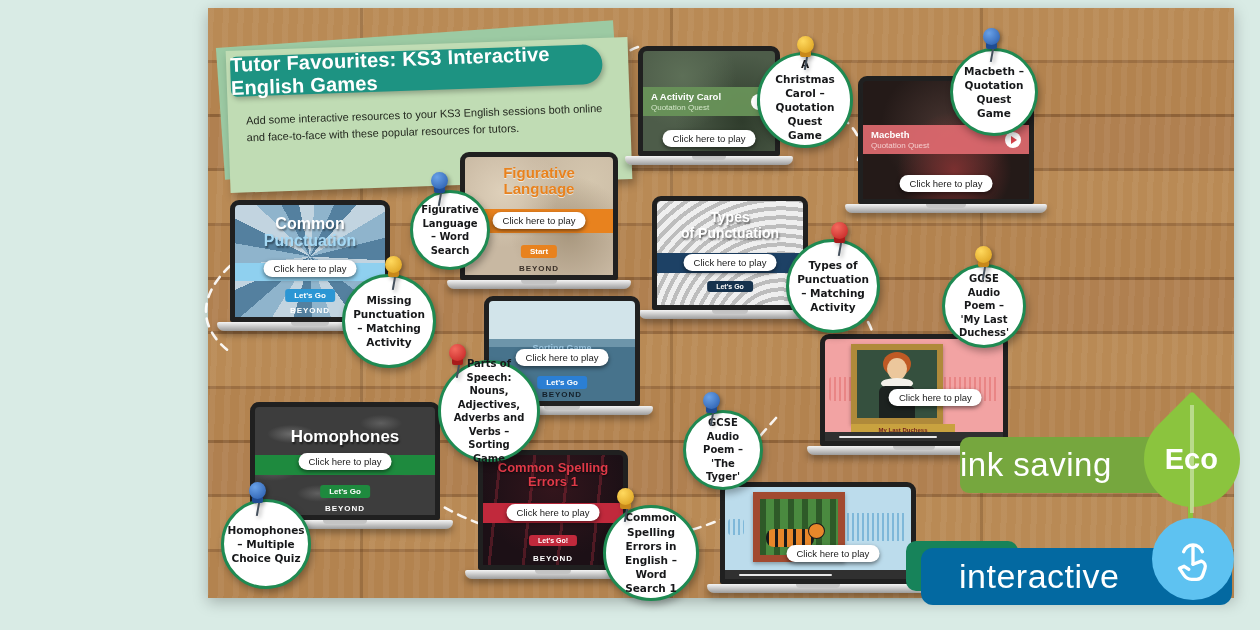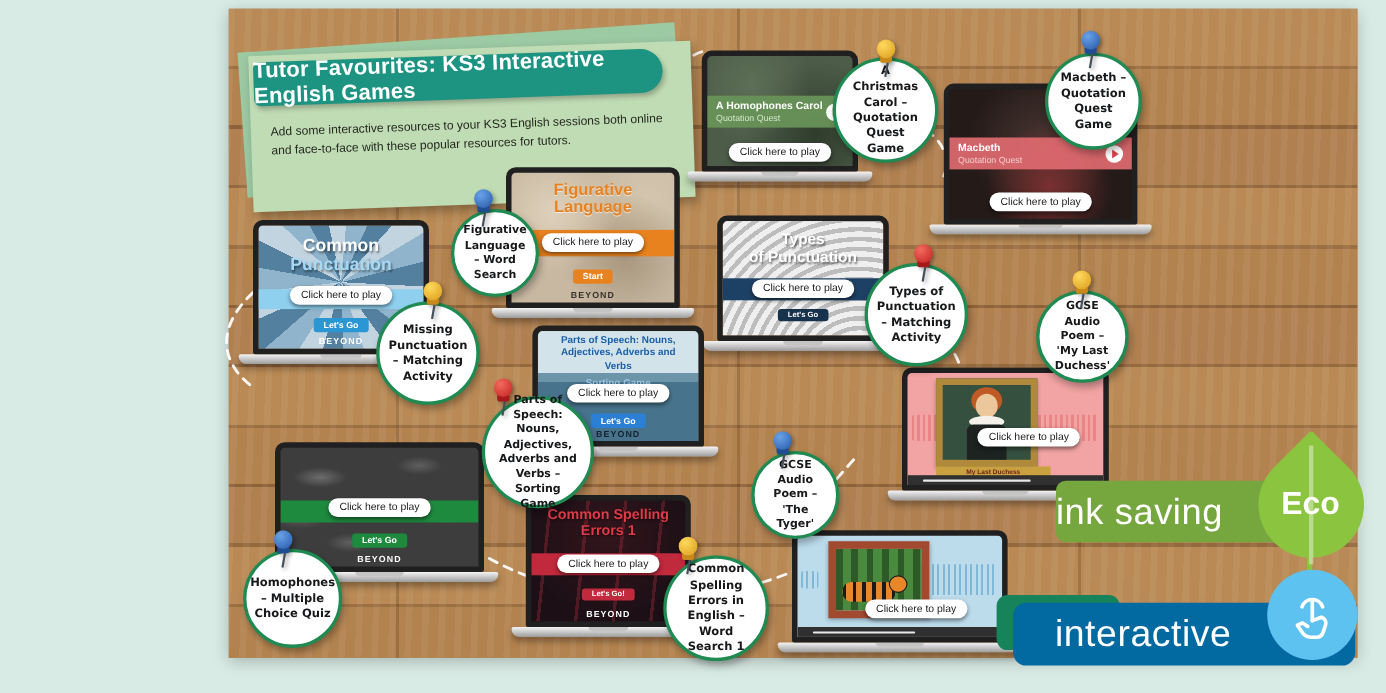--- a/index.html
+++ b/index.html
@@ -136,21 +136,21 @@
   <div class="banner">
     <span>Tutor Favourites: KS3 Interactive English Games</span>
   </div>
   <div class="subtitle">Add some interactive resources to your KS3 English sessions both online and face-to-face with these popular resources for tutors.</div>
 </div>
 
 <div class="laptop" style="left:638px;top:46px;width:142px">
   <div class="screen s-xmas" style="height:100px">
     <div class="mediaband" style="top:36px;background:rgba(104,146,88,.95)">
       <span class="mb-text">
-        <span class="t1">A Homophones Carol</span>
+        <span class="t1">A Activity Carol</span>
         <span class="t2" style="color:#d3e6c8">Quotation Quest</span>
       </span>
       <span class="play-circle">
           <span class="play-tri" style="border-left:6px solid #5f8a52"></span>
         </span>
     </div>
     <div class="pill" style="bottom:4px">Click here to play</div>
   </div>
   <div class="base"></div>
 </div>
@@ -200,31 +200,31 @@
     <div class="title" style="top:24px;font-size:14px;color:#fff;text-shadow:1px 2px 2px rgba(0,0,0,.55)">of Punctuation</div>
     <div class="band" style="top:52px;height:20px;background:#1d4165"></div>
     <div class="pill" style="top:53px">Click here to play</div>
     <div class="cta" style="top:80px;background:#16324d;font-size:7px">Let's Go</div>
   </div>
   <div class="base"></div>
 </div>
 
 <div class="laptop" style="left:484px;top:296px;width:156px">
   <div class="screen s-parts" style="height:100px">
-    <div class="title" style="top:3px;font-size:9px;color:#1b5fa8;line-height:1.25;padding:0 8px">Parts of Speech: Nouns, Adjectives, Adverbs and Verbs</div>
     <div class="title" style="top:42px;font-size:9px;color:#9cc6e0">Sorting Game</div>
     <div class="pill" style="top:48px">Click here to play</div>
     <div class="cta" style="top:75px;background:#2b7fd4">Let's Go</div>
     <div class="brand" style="color:#14202a">BEYOND</div>
   </div>
   <div class="base"></div>
 </div>
 
 <div class="laptop" style="left:250px;top:402px;width:190px">
   <div class="screen s-homo" style="height:108px">
+    <div class="title" style="top:20px;font-size:17px;color:#fff;text-shadow:1px 2px 2px rgba(0,0,0,.6)">Homophones</div>
     <div class="band" style="top:48px;height:20px;background:#1e8a3e"></div>
     <div class="pill" style="top:46px">Click here to play</div>
     <div class="cta" style="top:78px;background:#1e8a3e">Let's Go</div>
     <div class="brand" style="color:#fff">BEYOND</div>
   </div>
   <div class="base"></div>
 </div>
 
 <div class="laptop" style="left:478px;top:450px;width:150px">
   <div class="screen s-spell" style="height:110px">

